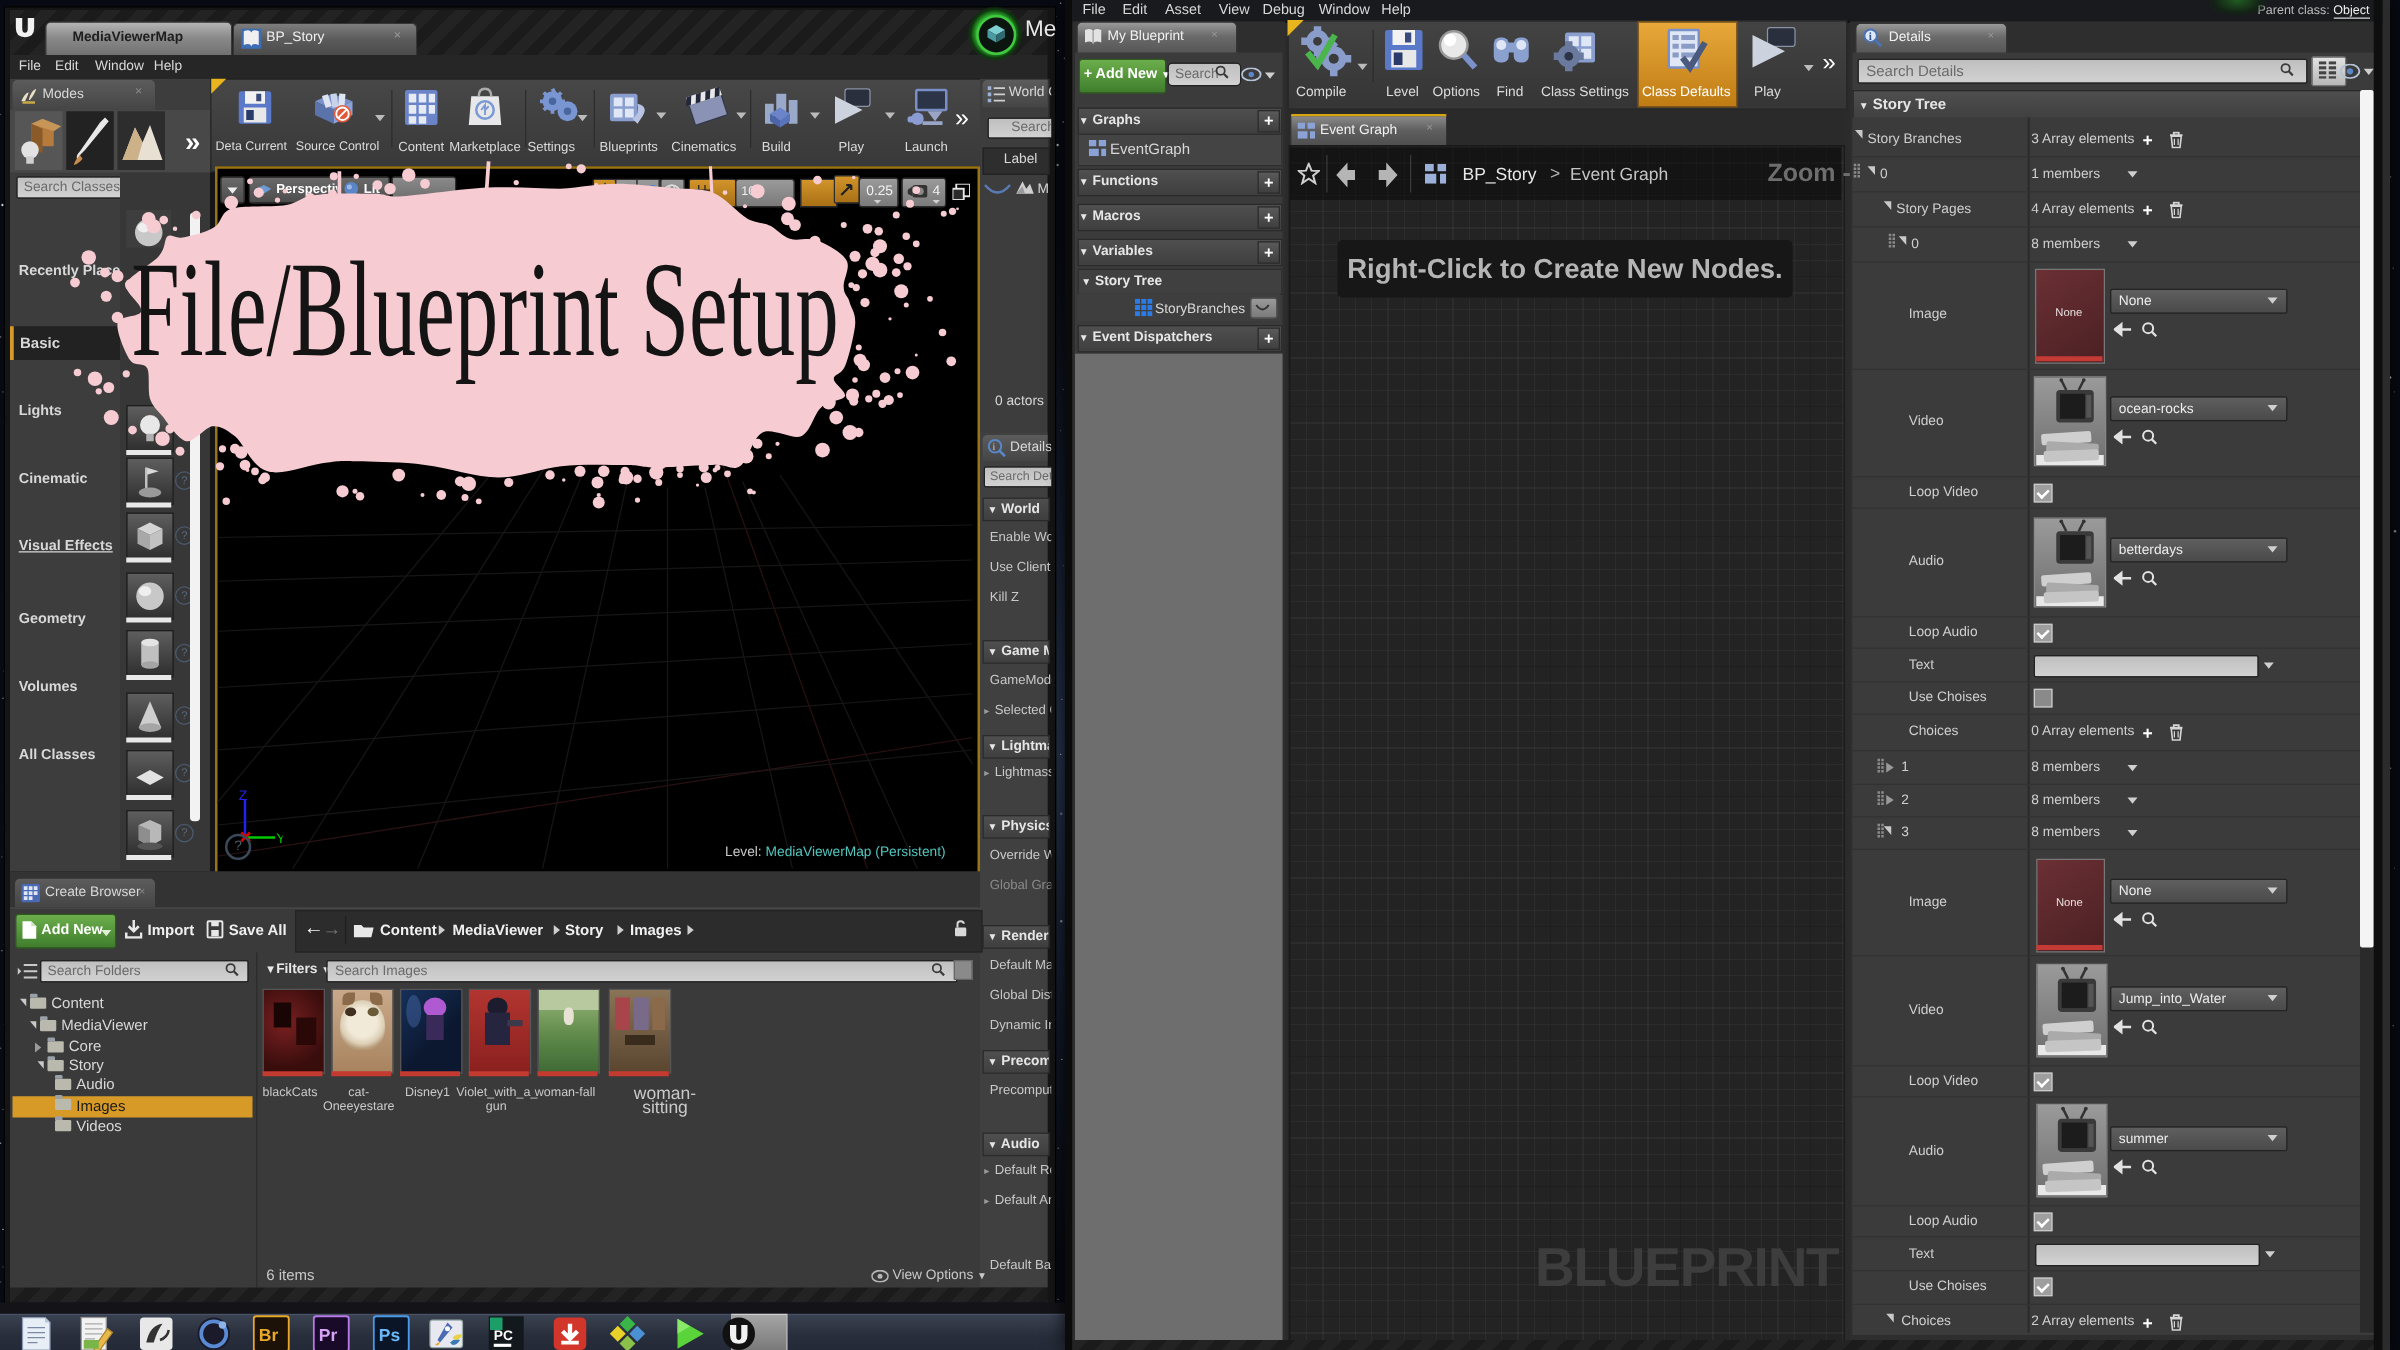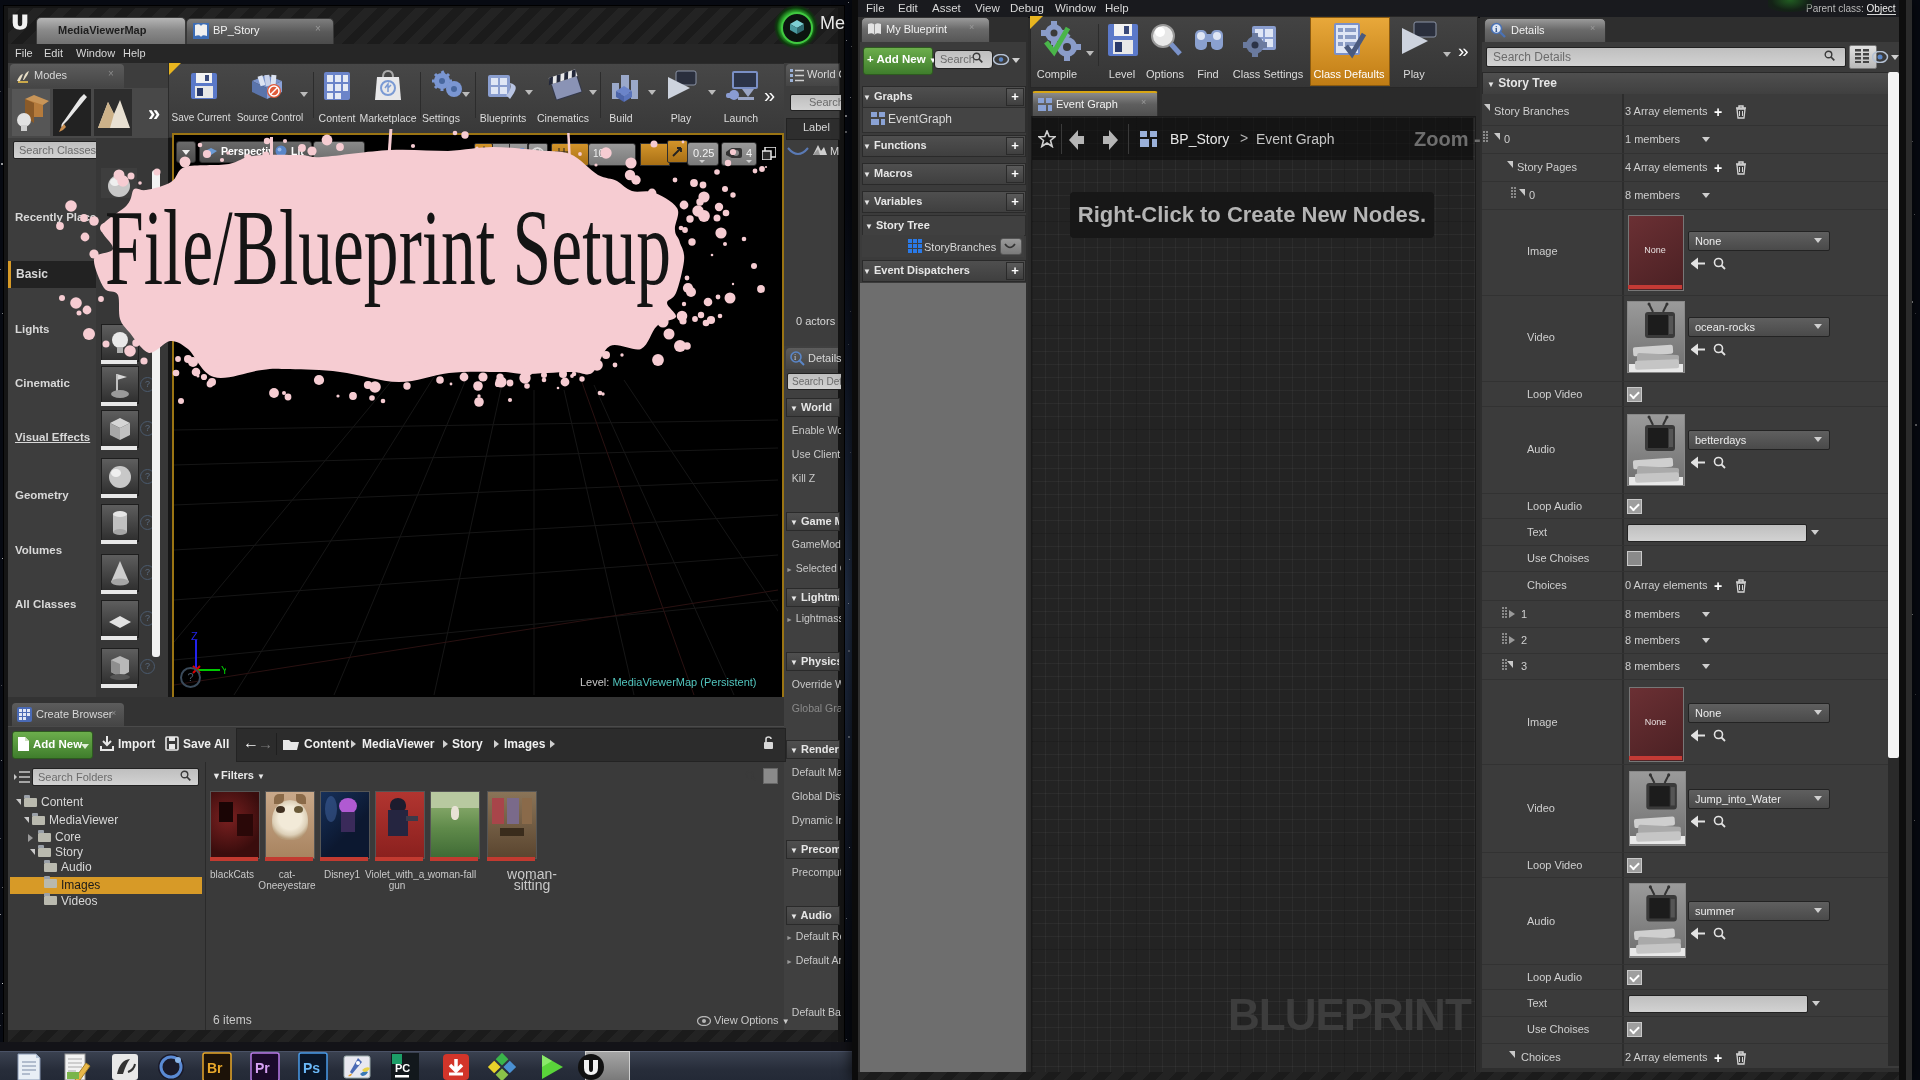--- a/index.html
+++ b/index.html
@@ -260,21 +260,21 @@
 <div class="ab" style="left:168px;top:63px;width:670px;height:73px;background:linear-gradient(#474747,#383838);border:1px solid #2b2b2b;"></div>
 <div class="ab" style="left:169px;top:63px;width:0;height:0;border-top:12px solid #e8b51f;border-right:12px solid transparent;"></div>
 <div id="toolbar1">
     <div class="ab" style="left:188px;top:70px;"><svg width="32" height="32" viewBox="0 0 32 32">
         <rect x="3" y="3" width="26" height="26" rx="2" fill="#5b79c9"></rect>
         <rect x="8" y="3" width="16" height="10" fill="#f2f2f2"></rect>
         <rect x="17" y="5" width="4" height="6" fill="#3a4a7a"></rect>
         <rect x="7" y="16" width="18" height="12" fill="#e8e8e8"></rect>
         <rect x="9" y="18" width="6" height="8" fill="#2a3a6a"></rect>
       </svg></div>
-    <div class="tbl" style="left:156px;top:112px;width:90px;font-size:10px;">Save Current</div>
+    <div class="tbl" style="left:156px;top:112px;width:90px;font-size:10px;">Deta Current</div>
     <div class="ab" style="left:250px;top:69px;"><svg width="34" height="32" viewBox="0 0 34 32">
         <path d="M2 12 L16 6 L32 12 L17 19 Z" fill="#7a92c9"></path>
         <path d="M2 12 L17 19 L17 30 L2 23 Z" fill="#5a74ab"></path>
         <path d="M32 12 L17 19 L17 30 L32 23 Z" fill="#8aa2d9"></path>
         <rect x="9" y="7" width="5" height="10" fill="#dde4f2" transform="rotate(-18 11 12)"></rect>
         <rect x="15" y="6" width="5" height="11" fill="#c8d2ea" transform="rotate(-8 17 11)"></rect>
         <rect x="21" y="6" width="5" height="11" fill="#dde4f2" transform="rotate(5 23 11)"></rect>
         <circle cx="24" cy="22" r="7" fill="#e05a3a"></circle>
         <circle cx="24" cy="22" r="5" fill="none" stroke="#fff" stroke-width="1.5"></circle>
         <path d="M20.5 25.5 L27.5 18.5" stroke="#fff" stroke-width="1.5"></path>
@@ -613,20 +613,21 @@
       </g>
       <path d="M0 4 L3 7 L0 10 Z" fill="#c9c9c9"></path>
     </svg>
     <div class="ab inp" style="left:32px;top:768px;width:160px;height:16px;padding-left:5px;line-height:16px;">Search Folders</div>
     <div class="tx" style="left:180px;top:770px;color:#333;font-size:10px;"><svg width="11" height="11" viewBox="0 0 11 11" style="vertical-align:-1px">
         <circle cx="4.5" cy="4.5" r="3.3" fill="none" stroke="#3a3a3a" stroke-width="1.4"></circle>
         <path d="M7 7 L10.3 10.3" stroke="#3a3a3a" stroke-width="1.7"></path>
       </svg></div>
     <div class="ab" style="left:205px;top:762px;width:1px;height:268px;background:#2a2a2a;"></div>
     <div class="tx" style="left:212px;top:769px;color:#e8e8e8;font-weight:bold;"><span style="font-size:9px">▼</span>Filters <span style="font-size:8px">▼</span></div>
+    <div class="ab inp" style="left:261px;top:768px;width:497px;height:16px;padding-left:6px;line-height:16px;">Search Images</div>
     <div class="tx" style="left:745px;top:770px;color:#333;font-size:10px;"><svg width="11" height="11" viewBox="0 0 11 11" style="vertical-align:-1px">
         <circle cx="4.5" cy="4.5" r="3.3" fill="none" stroke="#3a3a3a" stroke-width="1.4"></circle>
         <path d="M7 7 L10.3 10.3" stroke="#3a3a3a" stroke-width="1.7"></path>
       </svg></div>
     <div class="ab" style="left:763px;top:768px;width:13px;height:14px;background:#8a8a8a;border:1px solid #666;"></div>
     <div class="ab" style="left:16px;top:799px;width:0;height:0;border-left:5px solid transparent;border-top:6px solid #c9c9c9;"></div>
     <div class="folder" style="left:24px;top:798px;background:#b9b9ae;"></div>
     <div class="tx" style="left:41px;top:795px;font-size:12px;">Content</div>
     <div class="ab" style="left:24px;top:817px;width:0;height:0;border-left:5px solid transparent;border-top:6px solid #c9c9c9;"></div>
     <div class="folder" style="left:32px;top:816px;background:#b9b9ae;"></div>

